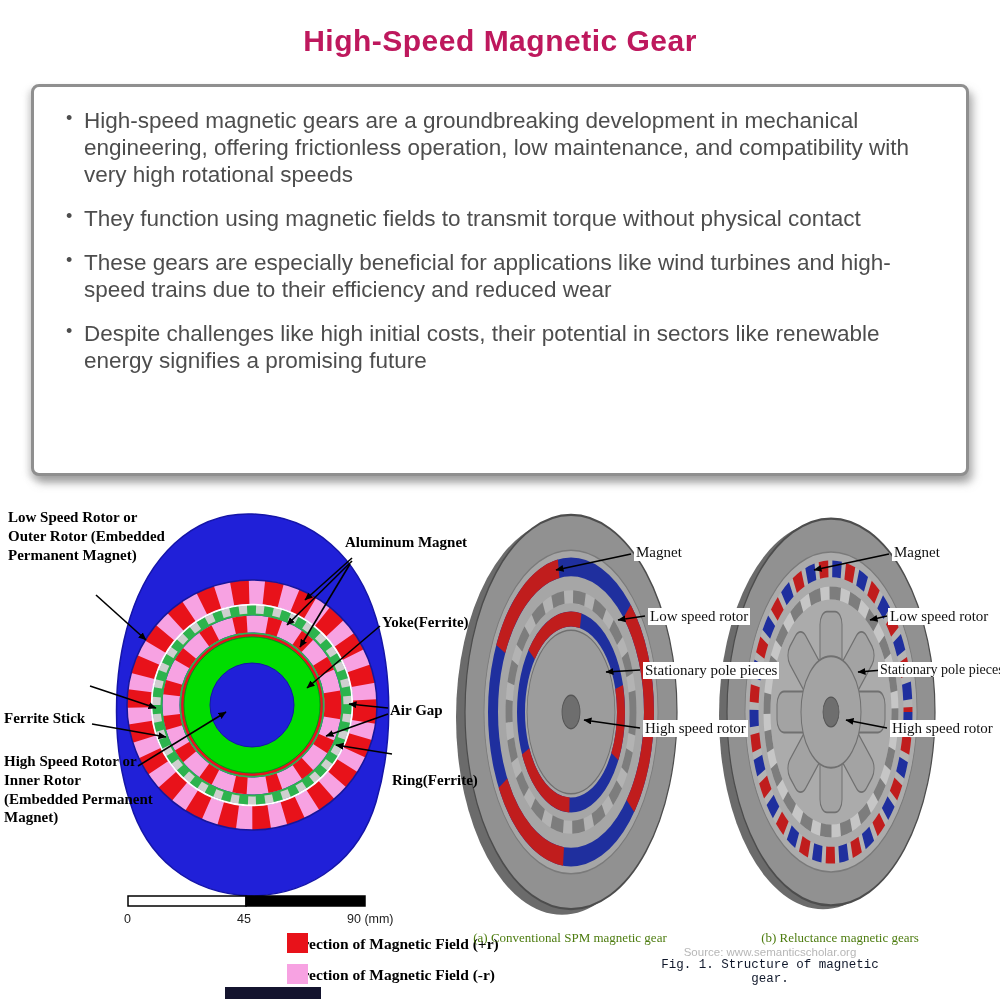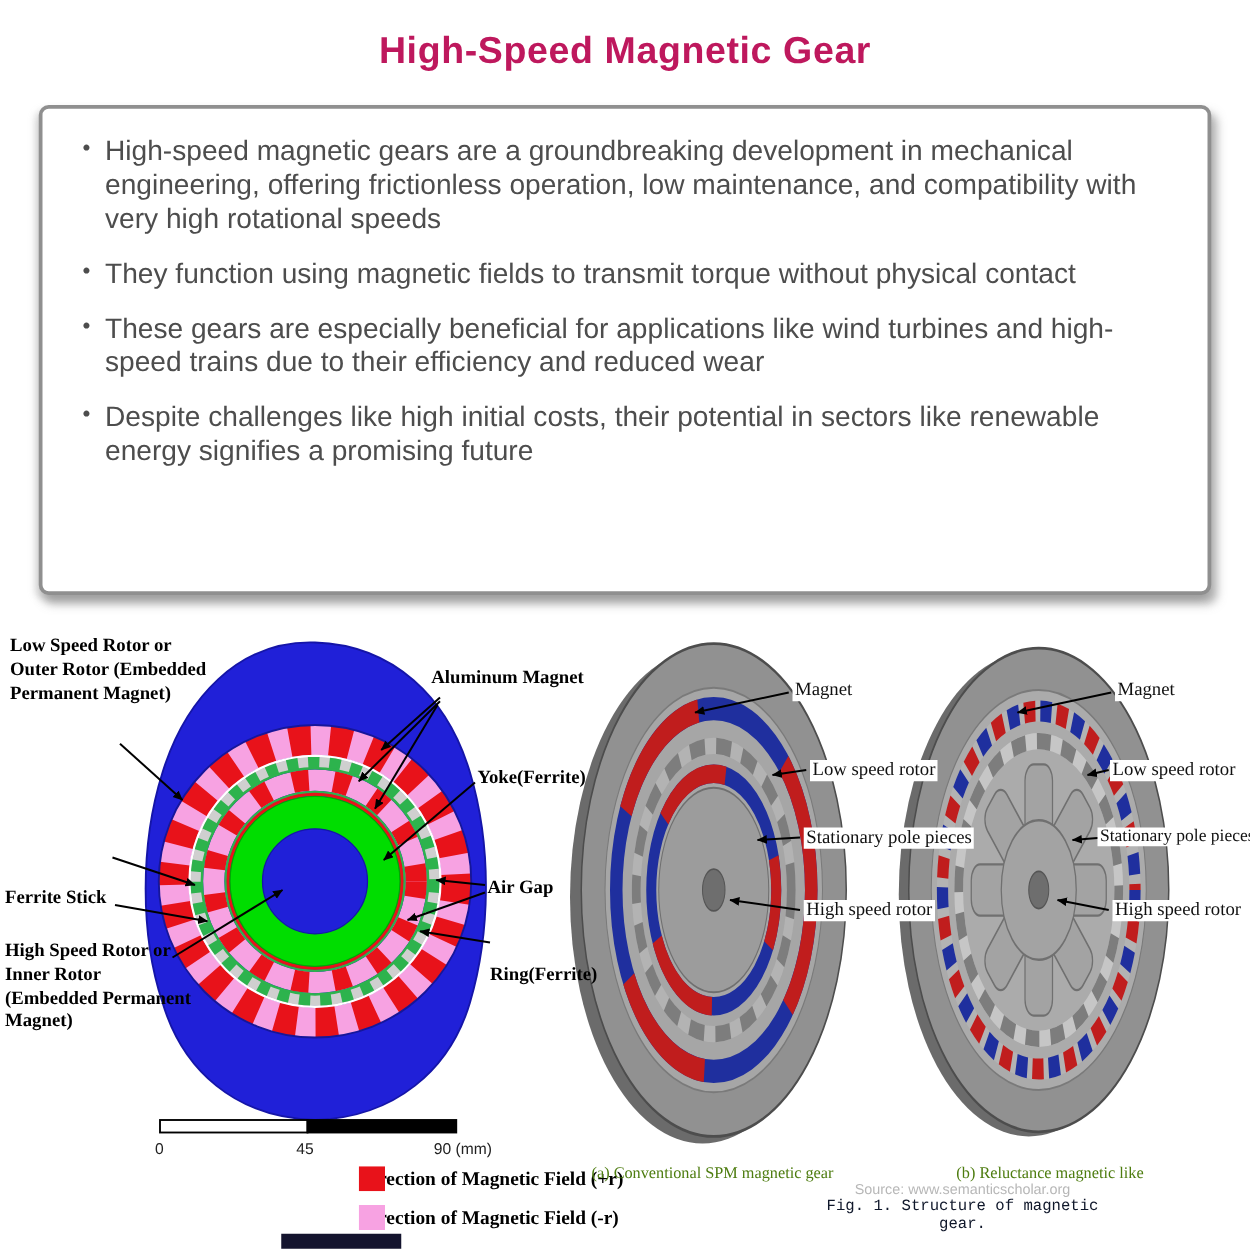--- a/index.html
+++ b/index.html
@@ -204,17 +204,17 @@
     <span class="legend-label">Direction of Magnetic Field (+r)</span>
   </div>
   <div class="legend-row" style="left:287px;top:464px;">
     <svg width="21" height="20">
         <rect x="0" y="0" width="21" height="20" fill="#f7a2e2"></rect>
       </svg>
     <span class="legend-label">Direction of Magnetic Field (-r)</span>
   </div>
 
   <div class="cap" style="left:455px;top:430px;width:230px;">(a) Conventional SPM magnetic gear</div>
-  <div class="cap" style="left:740px;top:430px;width:200px;">(b) Reluctance magnetic like</div>
+  <div class="cap" style="left:740px;top:430px;width:200px;">(b) Reluctance magnetic gears</div>
   <div class="source-line" style="left:640px;top:446px;width:260px;">Source: www.semanticscholar.org</div>
   <div class="figcap-line" style="left:640px;top:458px;width:260px;">Fig. 1. Structure of magnetic gear.</div>
 
 </div>
 
 </body></html>

